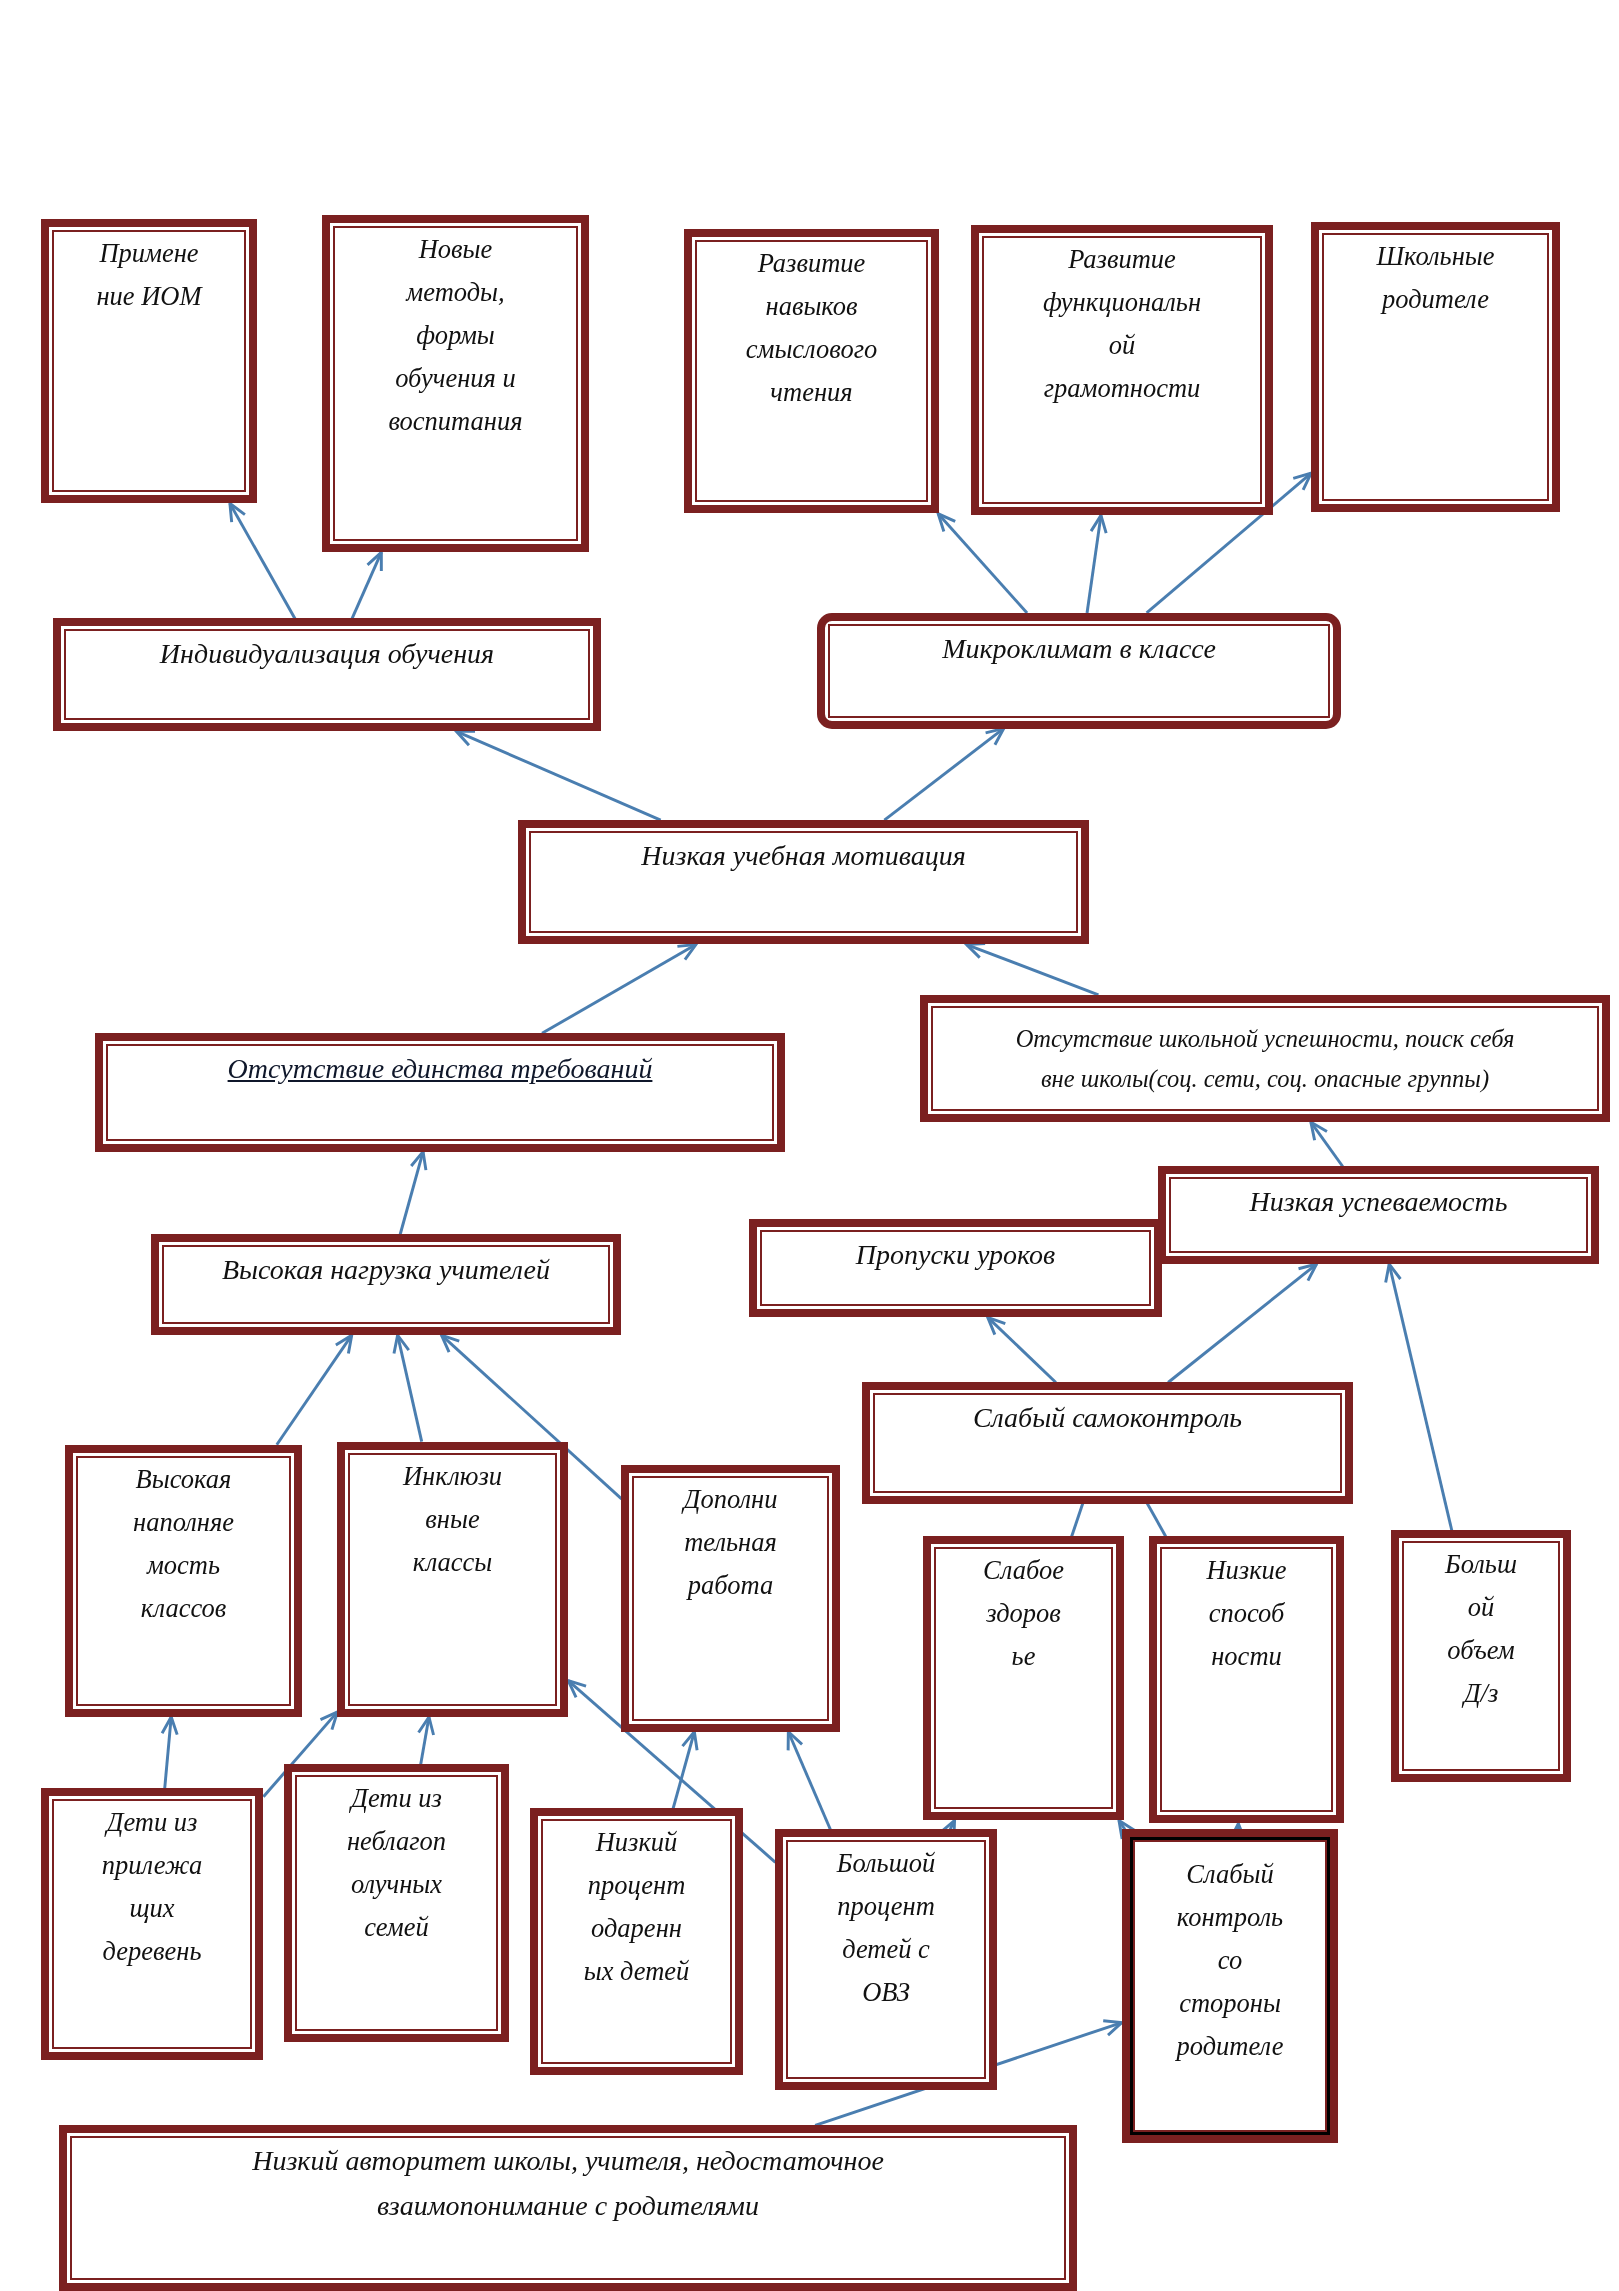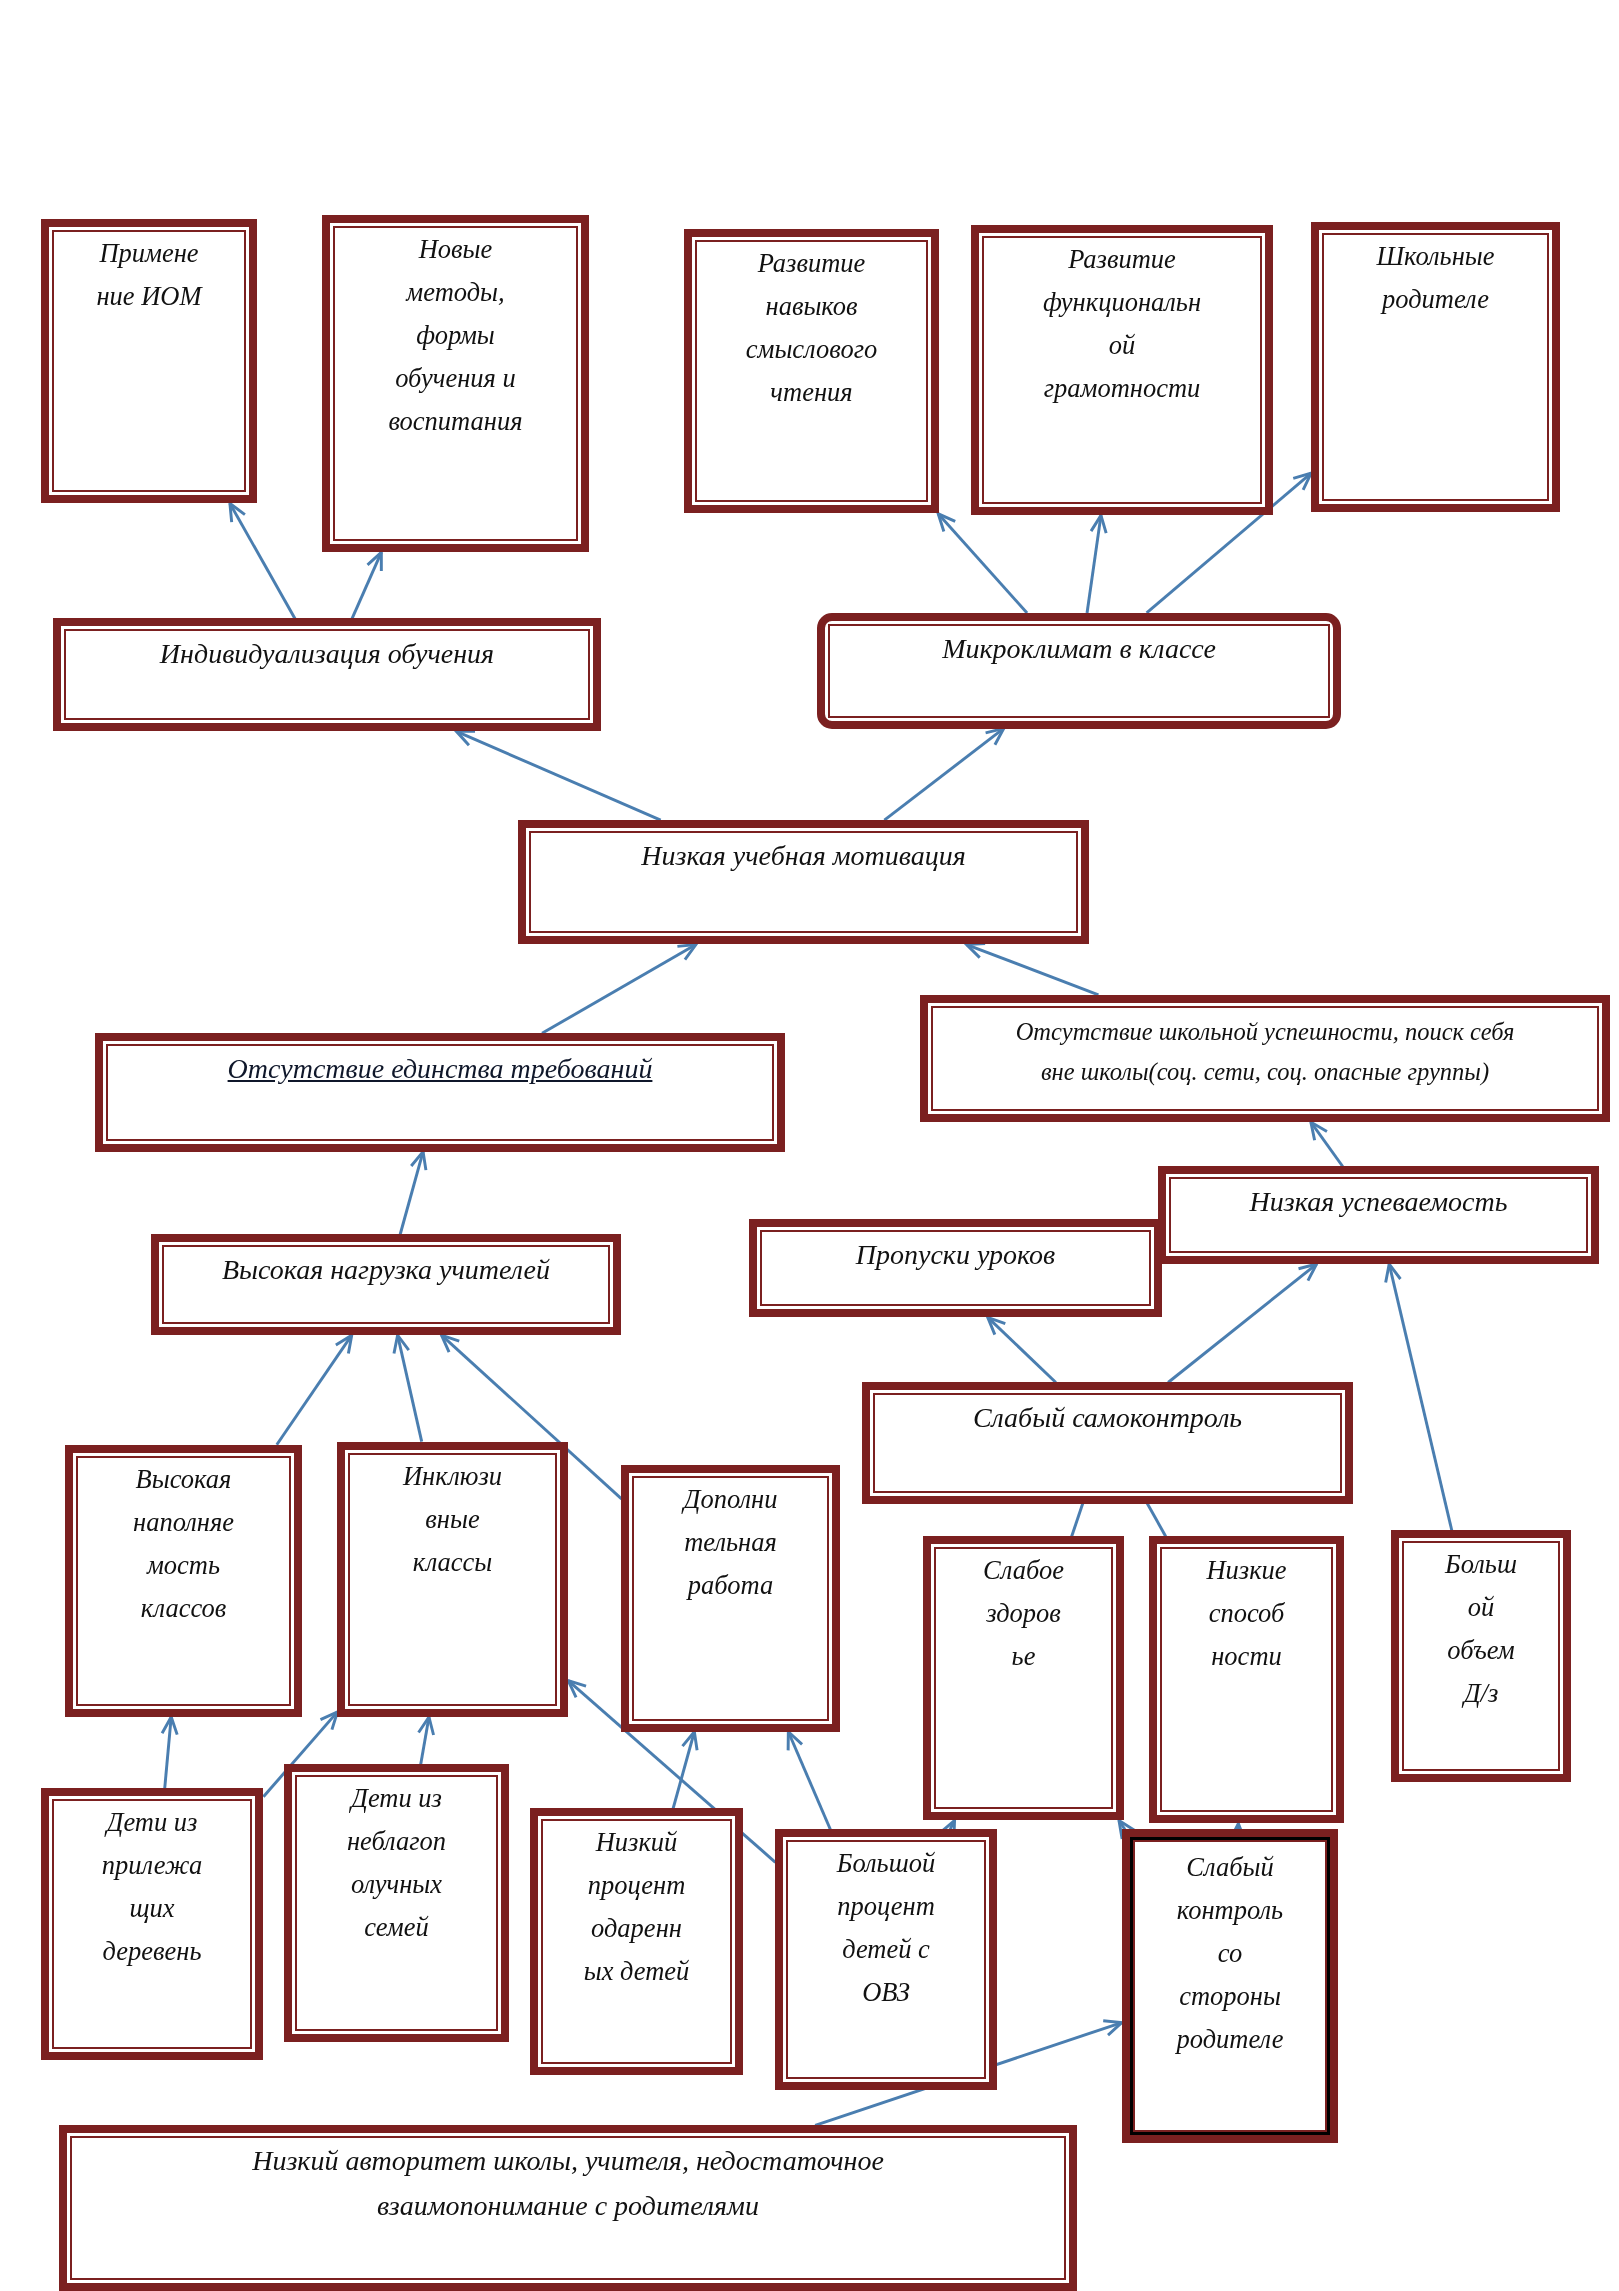--- a/index.html
+++ b/index.html
@@ -50,21 +50,21 @@
     font-style: italic;
     color: #111111;
     line-height: 1.62;
     padding: 0 3.9px;
     box-sizing: border-box;
     white-space: pre-line;
   }
   .sz-s  .node-label { font-size: 24.5px; }
   .sz-m  .node-label { font-size: 26.5px; }
   .sz-l  .node-label { font-size: 28px; }
-  .clip .node-inner { align-items: flex-start; padding-top: 4px; }
+  .clip .node-inner { align-items: flex-start; padding-top: 11px; }
 </style>
 </head>
 <body>
 
 <div id="canvas">
   <svg id="arrow-layer" viewBox="0 0 1652 2338" xmlns="http://www.w3.org/2000/svg">
       <g>
         <line x1="301.2" y1="631.2" x2="234.6" y2="513.4" stroke="#4A7EB0" stroke-width="3"></line>
         <path d="M249.9,524.7 L234.6,513.4 L236.4,532.3" fill="none" stroke="#4A7EB0" stroke-width="3" stroke-linejoin="miter"></path>
       </g>

